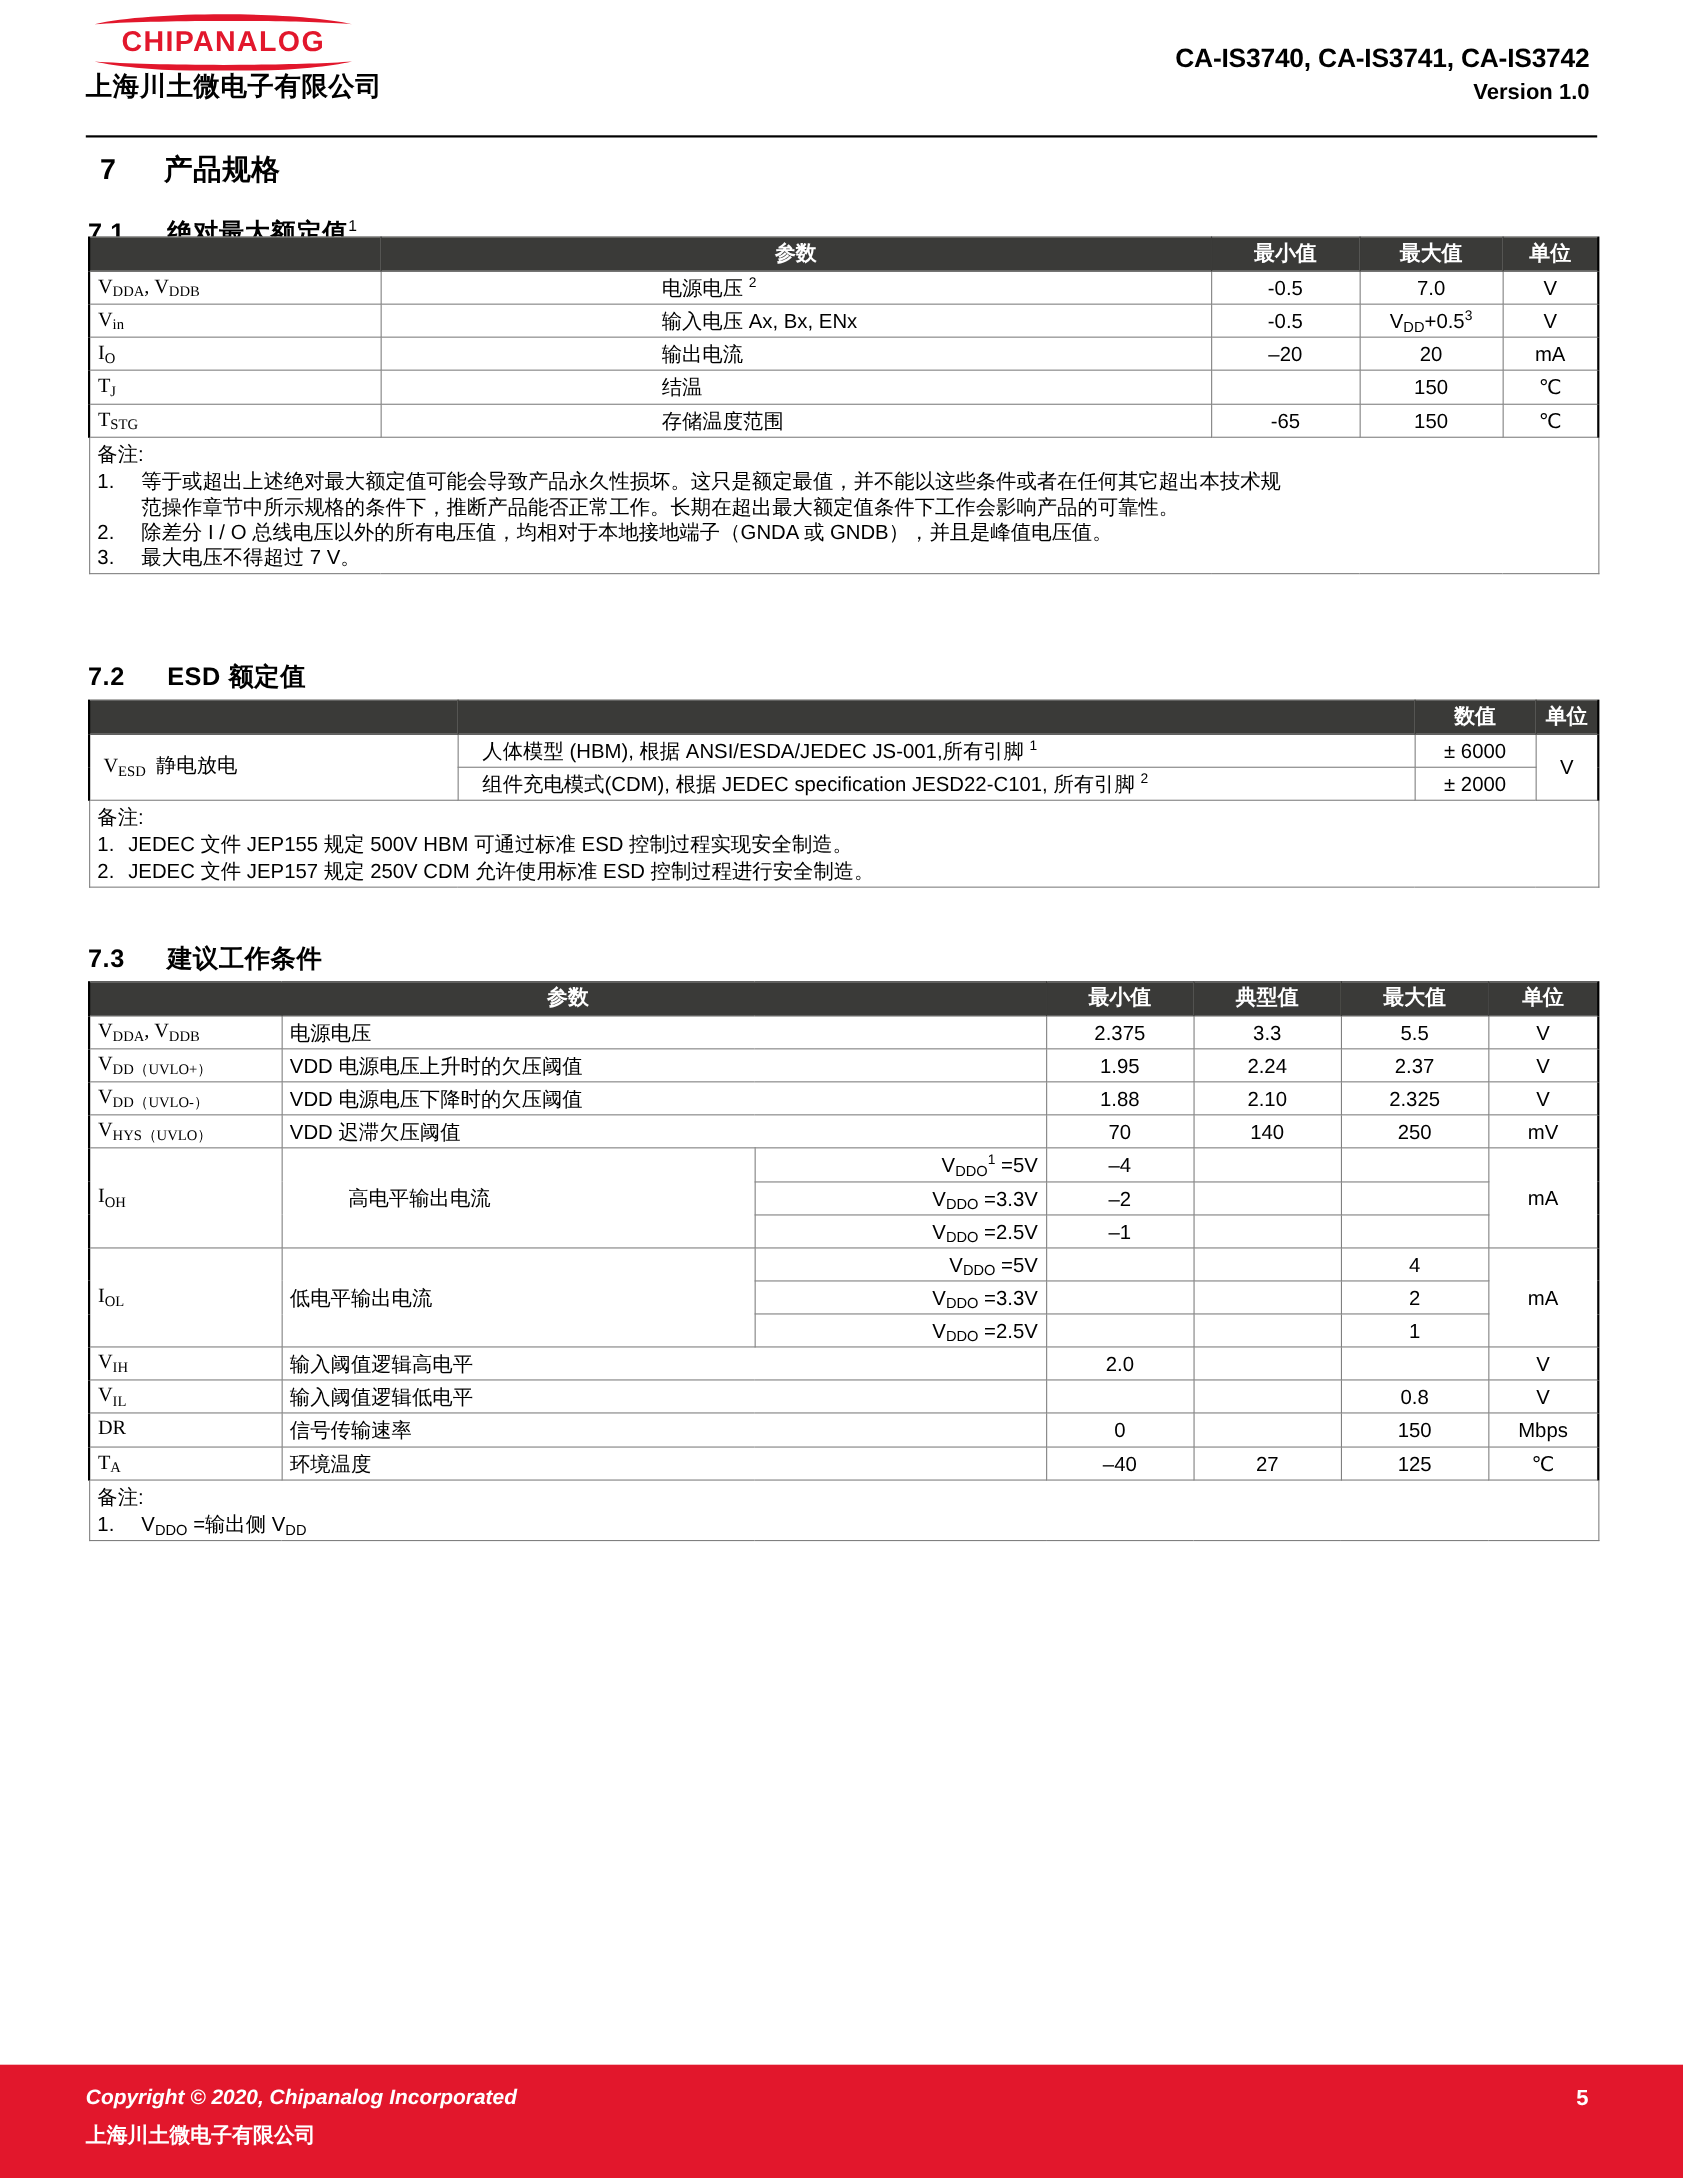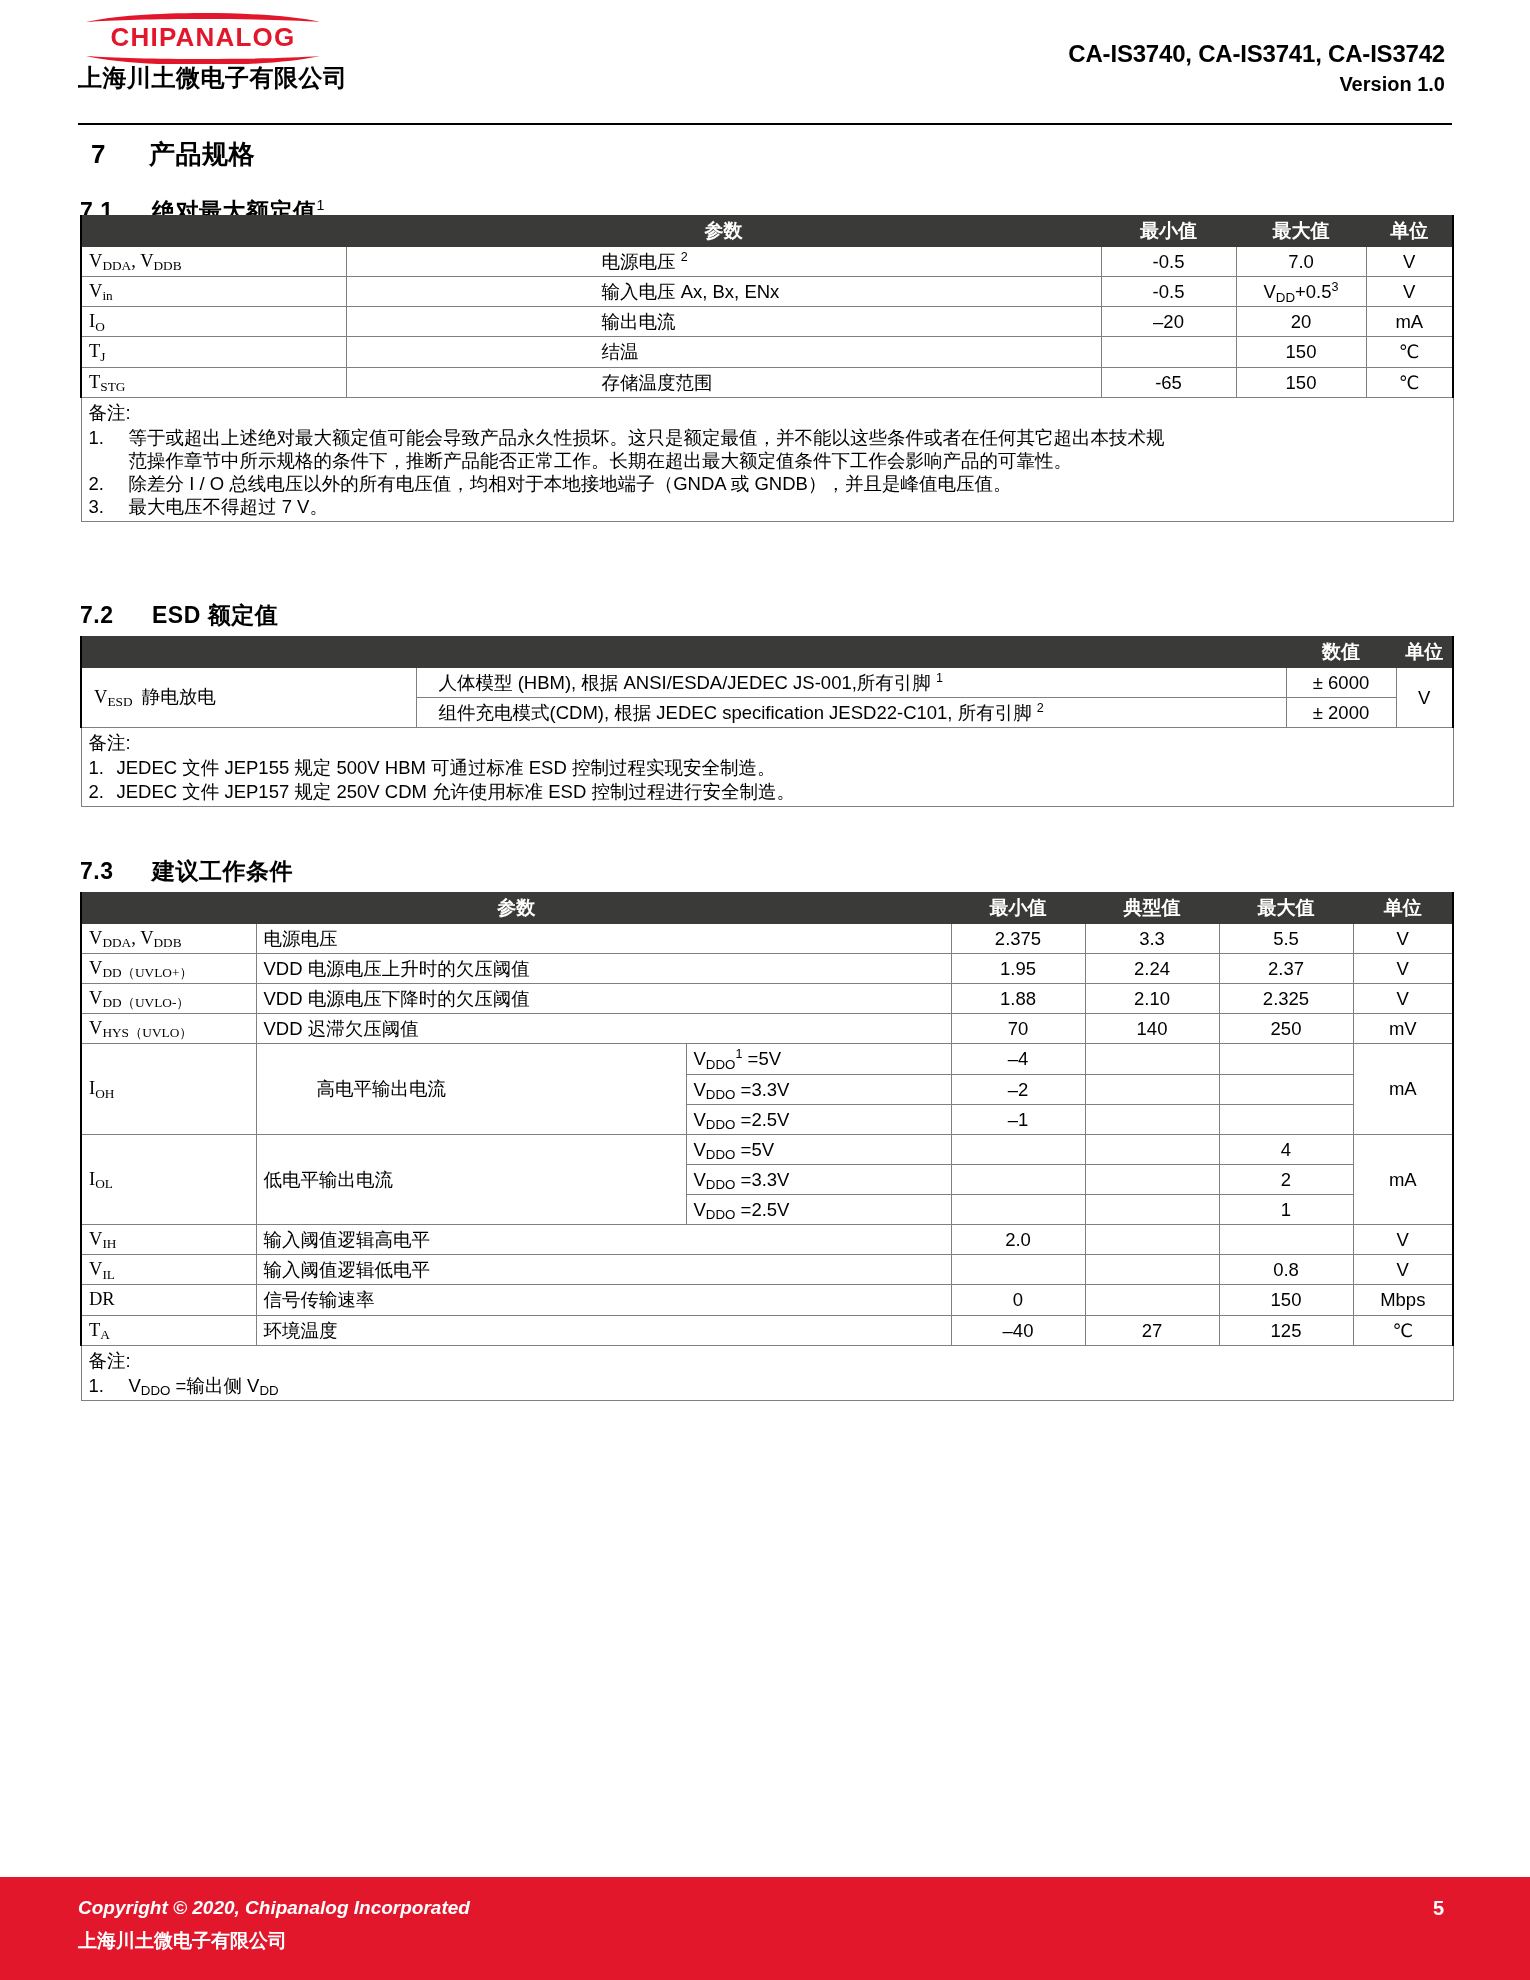--- a/index.html
+++ b/index.html
@@ -73,21 +73,21 @@
     height:30px;
     border-color:#3a3a38;
     font-size:19px;
   }
   table.spec .outer-l { border-left:2px solid #000;font-family:Liberation Serif, serif; }
   table.spec .outer-r { border-right:2px solid #000; }
   td.sym { text-align:left; white-space:nowrap; }
   td.param { text-align:left; }
   td.num { text-align:center; white-space:nowrap; }
   td.unit { text-align:center; white-space:nowrap; }
-  td.cond { text-align:left; white-space:nowrap; }
+  td.cond { text-align:right; white-space:nowrap; }
   .notes-cell {
     text-align:left; padding:5px 10px 9px 10px;
     border:1px solid #000; border-top:1px solid #808080;
     font-size:18.5px; line-height:1.5;
   }
   .notes-title { margin-bottom:2px; }
   .note-row { display:flex; align-items:flex-start; }
   .note-idx { width:40px; flex:0 0 40px; }
   .note-idx.narrow { width:28px; flex:0 0 28px; }
   .note-txt { flex:1 1 auto; }

